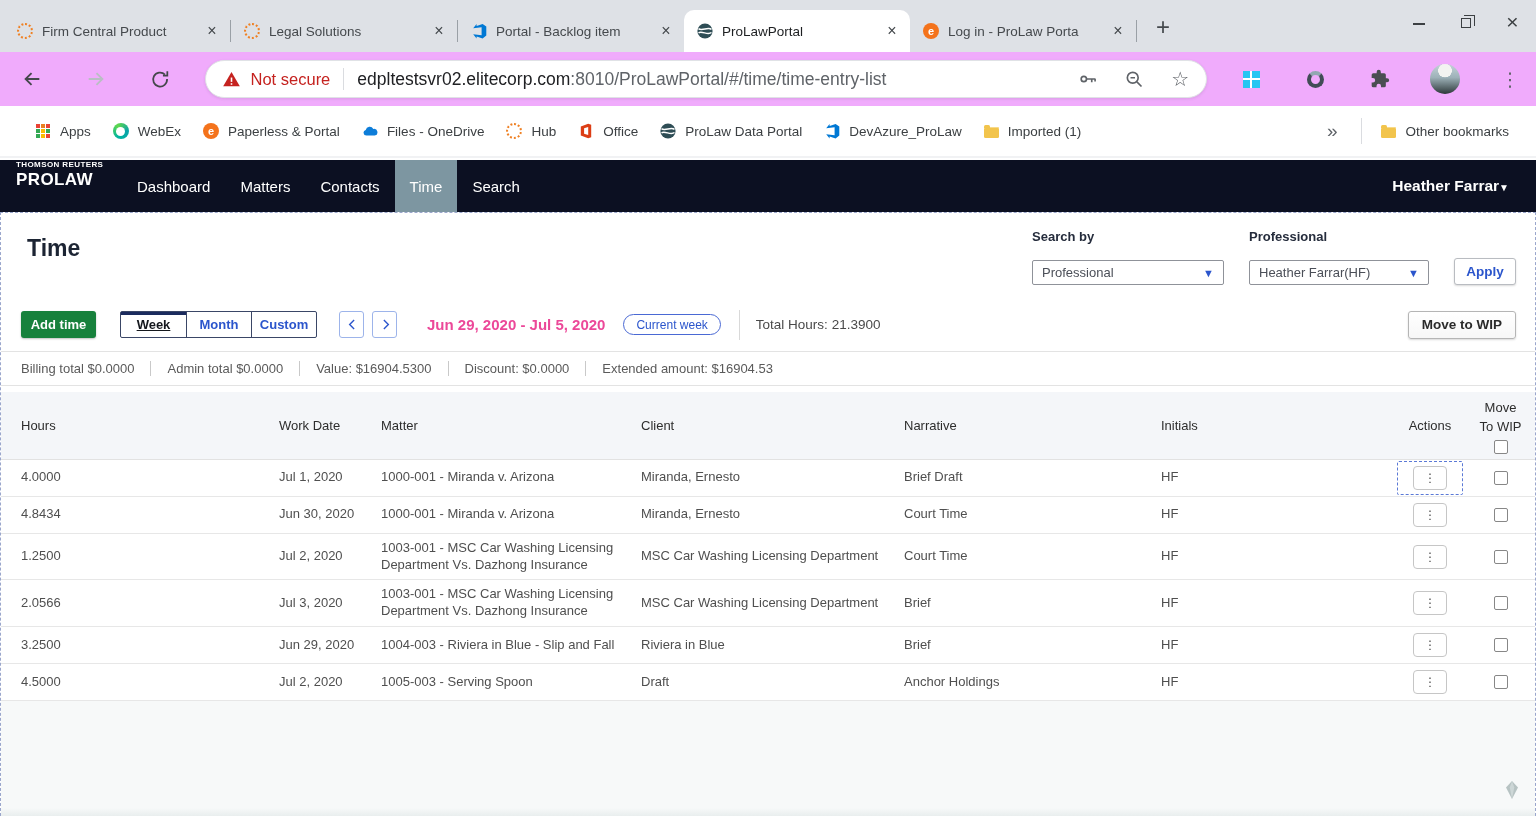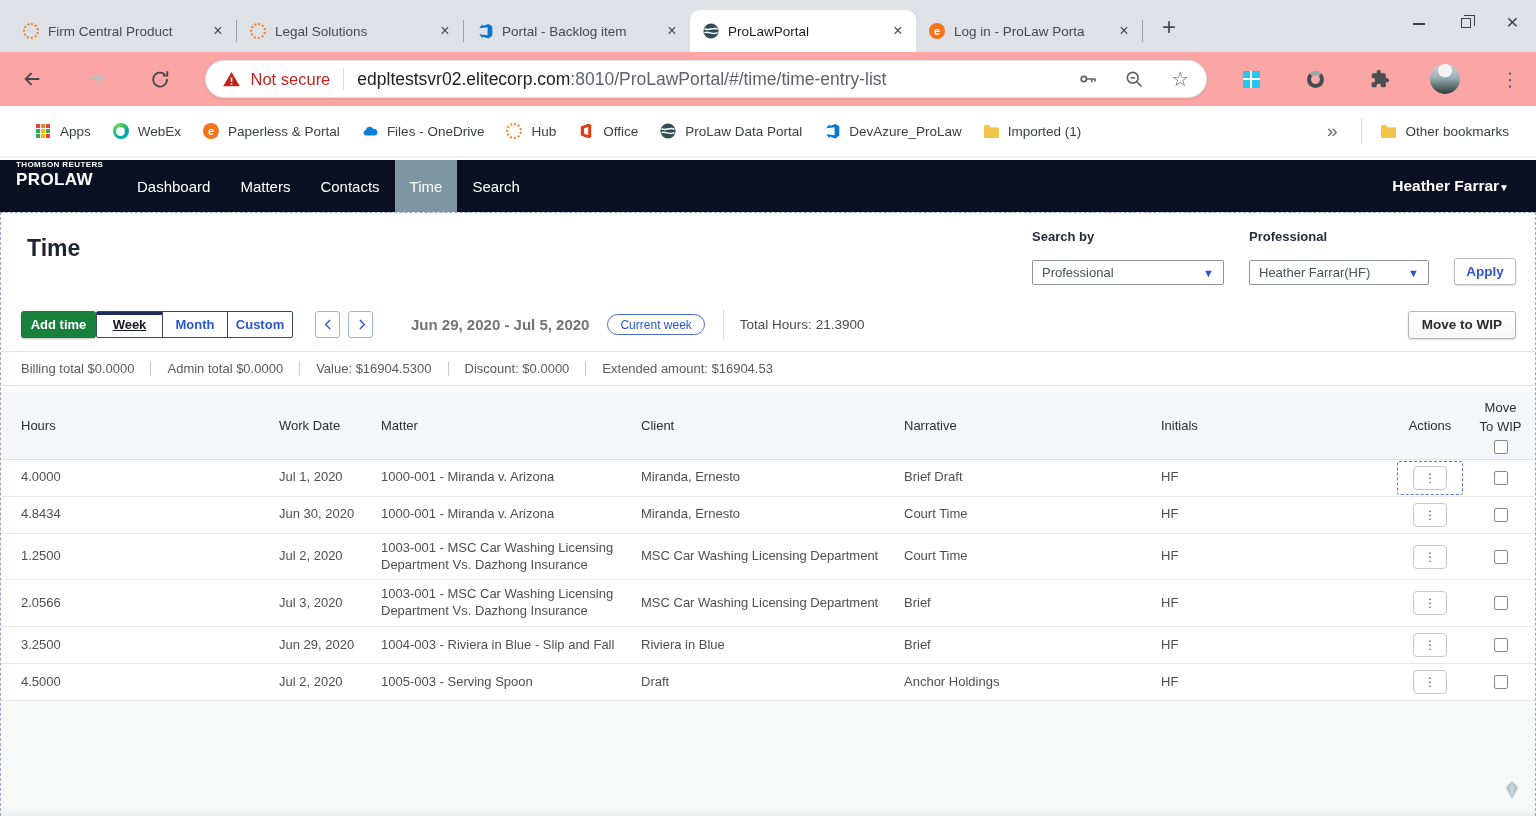--- a/index.html
+++ b/index.html
@@ -16,37 +16,37 @@
   .ic-apps-grid i{display:block}
   .ic-apps-grid i:nth-child(1){background:#e94235}.ic-apps-grid i:nth-child(2){background:#ea8023}.ic-apps-grid i:nth-child(3){background:#e94235}
   .ic-apps-grid i:nth-child(4){background:#34a853}.ic-apps-grid i:nth-child(5){background:#fbbc04}.ic-apps-grid i:nth-child(6){background:#34a853}
   .ic-apps-grid i:nth-child(7){background:#34a853}.ic-apps-grid i:nth-child(8){background:#fbbc04}.ic-apps-grid i:nth-child(9){background:#e94235}
   .ic-webex{border-radius:50%;background:conic-gradient(from 210deg,#00b5a0,#61d84b,#0aa3a8,#00b5a0);position:relative}
   .ic-webex::after{content:'';position:absolute;inset:3.5px;background:#fff;border-radius:50%}
   .ic-folder{position:relative;width:15px;height:11px;background:#f2c44c;border-radius:1.5px;margin-top:3px;box-shadow:inset 0 1px 0 #f8da8a}
   .ic-folder::before{content:'';position:absolute;top:-2.5px;left:0;width:6px;height:3px;background:#f2c44c;border-radius:1.5px 1.5px 0 0}
 
   
-  .tabstrip{height:52px;background:#dee1e6;display:flex;align-items:flex-end;padding-left:10px;position:relative}
+  .tabstrip{height:52px;background:#dee1e6;display:flex;align-items:flex-end;padding-left:4px;position:relative}
   .tab{height:42px;width:226px;display:flex;align-items:center;gap:9px;padding:0 8px 0 13px;
        border-radius:10px 10px 0 0;color:#45494d;font-size:13.5px;cursor:pointer}
   .tab.active{background:#fff;color:#1d1f21}
   .tab-title{flex:1;white-space:nowrap;overflow:hidden}
   .tab-close{width:20px;height:20px;display:grid;place-items:center;font-size:16px;color:#45494d;border-radius:50%}
   .tab-sep{width:1px;height:22px;background:#9aa0a6;margin-bottom:10px}
   .newtab{font-size:24px;font-weight:300;color:#45494d;background:none;border:none;width:36px;height:36px;margin:0 0 7px 8px;display:grid;place-items:center}
   .win-controls{position:absolute;top:0;right:0;height:42px;display:flex}
   .win-btn{width:47px;height:42px;display:grid;place-items:center;color:#3c4043}
   .glyph-min{width:12px;height:2px;background:#3c4043;margin-top:6px}
   .glyph-restore{position:relative;width:10px;height:10px;border:1.3px solid #3c4043;background:transparent;margin-top:4px}
   .glyph-restore::before{content:'';position:absolute;top:-4.5px;left:2.5px;width:10px;height:10px;border:1.3px solid #3c4043;border-left:none;border-bottom:none}
   .glyph-close{font-size:21px;font-weight:300;line-height:1}
 
   
-  .browser-toolbar{height:54px;background:#fca5a5;display:flex;align-items:center;padding:0 6px 0 12px;gap:24px}
+  .browser-toolbar{height:54px;background:#f0abfc;display:flex;align-items:center;padding:0 6px 0 12px;gap:24px}
   .tool-btn{width:42px;height:42px;display:grid;place-items:center;border:none;background:none}
   .omnibox{width:1066px;height:38px;border:1px solid #e0e2e6;border-radius:20px;display:flex;align-items:center;
            padding:0 8px 0 16px;gap:10px;box-shadow:0 1px 3px rgba(60,64,67,.12);background:#fff}
   .not-secure{color:#c5221f;font-size:16.5px;white-space:nowrap}
   .omni-sep{width:1px;height:22px;background:#dadce0;margin:0 3px}
   .url{font-size:17.5px;color:#202124;white-space:nowrap}
   .url .path{color:#5f6368}
   .omni-spacer{flex:1}
   .omni-ic{width:36px;height:34px;display:grid;place-items:center;border:none;background:none}
   .star-glyph{font-size:20px;color:#5f6368;line-height:1}
@@ -89,27 +89,27 @@
   .select{height:25px;border:1px solid #8f9299;border-radius:2px;background:#fff;display:flex;align-items:center;
           justify-content:space-between;padding:0 9px;font-size:13px;color:#4b4f58;cursor:pointer}
   .select.w1{width:192px}.select.w2{width:180px}
   .select-caret{color:#2b55cc;font-size:11px}
   .apply-btn{height:27px;width:62px;border:1px solid #b9bcc1;border-radius:3px;background:#fff;color:#2b55cc;
              font-weight:bold;font-size:13.5px;box-shadow:0 1px 2px rgba(0,0,0,.15);cursor:pointer;font-family:inherit}
 
   .action-row{flex:none;height:47px;display:flex;align-items:center;padding:0 19px 0 20px}
   .add-time{width:75px;height:27px;background:#17813c;color:#fff;font-weight:bold;font-size:13px;border:none;
             border-radius:3px;box-shadow:0 1px 2px rgba(0,0,0,.25);cursor:pointer;font-family:inherit}
-  .seg{display:flex;border:1px solid #3a4666;border-radius:2px;background:#fff}
+  .seg{display:flex;margin-left:24px;border:1px solid #3a4666;border-radius:2px;background:#fff}
   .seg-item{width:65px;height:25px;display:grid;place-items:center;font-size:13px;color:#2b55cc;font-weight:600;cursor:pointer}
   .seg-item + .seg-item{border-left:1px solid #3a4666}
   .seg-item.active{color:#15181e;font-weight:bold;text-decoration:underline;box-shadow:inset 0 3px 0 #1b2b5e}
   .pager{display:flex;gap:8px;margin-left:22px}
   .pager-btn{width:25px;height:27px;border:1px solid #9db4ea;border-radius:3px;background:#fff;display:grid;place-items:center;cursor:pointer}
-  .date-range{margin-left:38px;font-size:15px;font-weight:bold;color:#737373;white-space:nowrap}
+  .date-range{margin-left:30px;font-size:15px;font-weight:bold;color:#ec4899;white-space:nowrap}
   .current-week{margin-left:18px;height:21px;padding:0 12px;border:1px solid #4a69d4;border-radius:11px;color:#2b55cc;
                 font-size:12px;display:flex;align-items:center;background:#fff;cursor:pointer;white-space:nowrap}
   .vsep{width:1px;height:30px;background:#d9d9d9;margin-left:18px}
   .total-hours{margin-left:16px;font-size:13.5px;color:#4a4a4a;white-space:nowrap}
   .move-wip{margin-left:auto;height:28px;padding:0 13px;border:1px solid #b5b5b5;border-radius:3px;
             background:linear-gradient(#fff,#f7f7f7);font-size:13.5px;color:#2b2b2b;font-weight:600;
             box-shadow:0 1px 2px rgba(0,0,0,.15);cursor:pointer;font-family:inherit}
 
   .summary-row{flex:none;height:35px;margin-top:3px;border-top:1px solid #e3e3e3;border-bottom:1px solid #e3e3e3;
                display:flex;align-items:center;padding:0 20px;font-size:13px;color:#5a5a5a;gap:16px}

